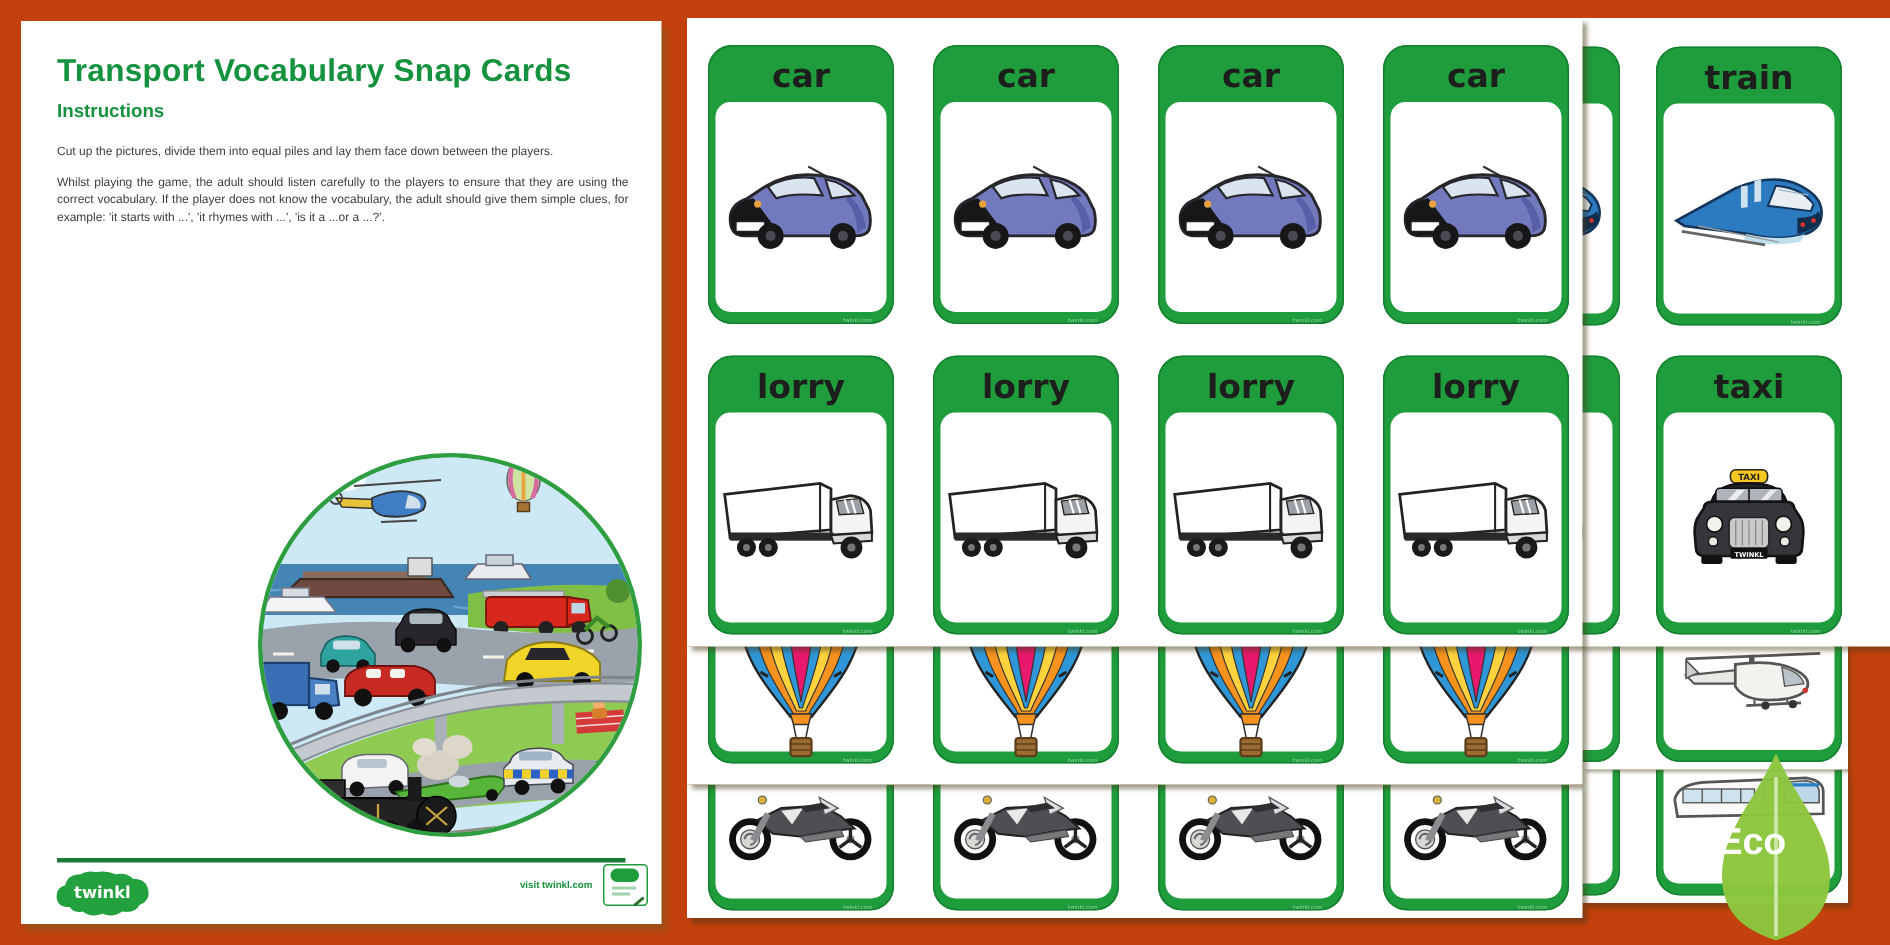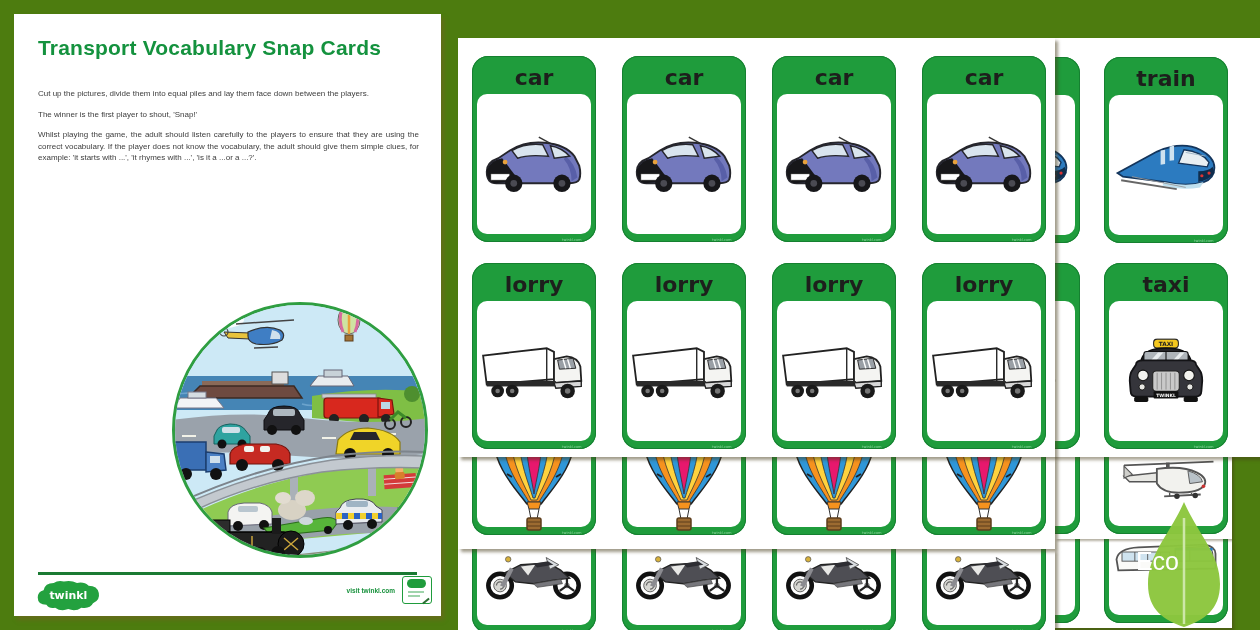--- a/index.html
+++ b/index.html
@@ -1,44 +1,44 @@
 <!DOCTYPE html>
 <html><head>
 <meta charset="utf-8">
 <style>
   html,body{margin:0;padding:0;}
-  .stage{position:relative;width:1260px;height:630px;background:#4d7c0f;overflow:hidden;
+  .stage{position:relative;width:1260px;height:630px;background:#c2410c;overflow:hidden;
          font-family:"DejaVu Sans",sans-serif;}
   
   .instr-page{position:absolute;left:14px;top:14px;width:427px;height:602px;background:#ffffff;
               box-shadow:3px 4px 4px rgba(120,95,35,.5);}
   .instr-inner{position:absolute;left:24px;top:0;width:381px;}
   .instr-title{margin-top:22px;font-family:"Liberation Sans",sans-serif;font-weight:bold;
                font-size:21px;color:#14923e;letter-spacing:.2px;}
   .instr-sub{margin-top:7px;font-family:"Liberation Sans",sans-serif;font-weight:bold;
              font-size:12.5px;color:#14923e;}
-  .instr-paras{margin-top:28px;}
+  .instr-paras{margin-top:14px;}
   .instr-paras p{margin:0 0 9px 0;font-family:"Liberation Sans",sans-serif;font-size:8px;
                  line-height:1.45;color:#3d3d3d;text-align:justify;}
   .scene-circle{position:absolute;left:158px;top:288px;width:256px;height:256px;border-radius:50%;
                 border:3px solid #2f9e41;overflow:hidden;background:#cde9f6;box-sizing:border-box;}
   .scene-circle svg{position:absolute;left:-3px;top:-3px;}
   .footer-line{position:absolute;left:24px;right:24px;top:558px;height:2.5px;background:#1b7a33;}
   .footer-logo{position:absolute;left:22px;top:566px;width:66px;height:32px;}
   .visit-text{position:absolute;right:46px;top:573px;font-family:"Liberation Sans",sans-serif;
               font-weight:bold;font-size:6.5px;color:#17913c;}
   .stamp{position:absolute;right:9px;top:562px;width:30px;height:28px;background:#fff;
          border:1.5px solid #1f9c3c;border-radius:3px;box-sizing:border-box;}
   .stamp .mini-cloud{position:absolute;left:4px;top:2px;width:19px;height:9px;background:#1f9c3c;
                      border-radius:5px;}
   .stamp .mini-line{position:absolute;left:5px;height:1.5px;background:#9fd4ab;}
   .stamp .pencil{position:absolute;right:1px;bottom:1px;width:8px;height:2px;background:#2c6e32;
                  transform:rotate(-40deg);}
   
-  .sheet{position:absolute;background:#fff;margin-top:26px;}
+  .sheet{position:absolute;background:#fff;}
   .sheet-a{left:458px;top:12px;width:597px;height:419px;z-index:6;box-shadow:3px 3px 3px rgba(70,60,25,.5);}
   .sheet-b{left:458px;top:431px;width:597px;height:92px;z-index:5;overflow:hidden;box-shadow:3px 3px 3px rgba(70,60,25,.5);}
   .sheet-d{left:458px;top:523px;width:597px;height:89px;z-index:4;overflow:hidden;box-shadow:3px 3px 3px rgba(70,60,25,.5);}
   .sheet-r1{left:1045px;top:12px;width:187px;height:419px;z-index:3;overflow:hidden;box-shadow:2px 3px 3px rgba(70,60,25,.45);padding-left:32px;}
   .sheet-r2{left:1055px;top:429px;width:177px;height:84px;z-index:2;overflow:hidden;box-shadow:2px 2px 2px rgba(70,60,25,.4);}
   .sheet-r3{left:1055px;top:513px;width:177px;height:89px;z-index:1;overflow:hidden;box-shadow:2px 3px 3px rgba(70,60,25,.45);}
   
   .snap-card{position:absolute;width:124px;height:186px;background:#1f9c3c;border-radius:16px;
              box-shadow:inset 0 0 0 1px #158030;}
   .card-label{position:absolute;top:4px;left:6px;right:6px;height:34px;text-align:center;
@@ -52,22 +52,22 @@
   .balloon-svg{position:absolute;left:50%;transform:translateX(-50%);top:33px;}
   .moto-svg{position:absolute;left:9px;top:106px;}
   .heli-svg{position:absolute;left:7px;top:110px;}
   .coach-svg{position:absolute;left:6px;top:104px;}
   
   .ink-badge{position:absolute;left:1007px;top:537px;width:206px;height:54px;z-index:10;
              background:rgba(106,164,58,.93);border-radius:7px;}
   .ink-badge-text{position:absolute;left:22px;top:0;height:54px;line-height:54px;color:#fff;
                   font-size:28px;font-family:"Liberation Sans",sans-serif;letter-spacing:.5px;}
   .eco-leaf{position:absolute;left:1146px;top:500px;width:76px;height:128px;z-index:11;}
-  .eco-text{position:absolute;left:1119px;top:547px;width:60px;z-index:12;text-align:right;
-            color:#fff;font-weight:normal;font-size:25px;font-family:"Liberation Sans",sans-serif;}
+  .eco-text{position:absolute;left:1145px;top:547px;width:60px;z-index:12;text-align:left;
+            color:#fff;font-weight:bold;font-size:25px;font-family:"Liberation Sans",sans-serif;}
   .hidden-defs{position:absolute;width:0;height:0;overflow:hidden;}
 </style>
 </head>
 <body>
 
 <div class="stage">
 
   <svg class="hidden-defs">
     <defs>
       <symbol id="sym-car" viewBox="0 0 110 64">
@@ -191,23 +191,23 @@
         <line x1="40" y1="12" x2="40" y2="22" stroke="#555" stroke-width="1"></line>
         <line x1="54" y1="12" x2="54" y2="22" stroke="#555" stroke-width="1"></line>
         <line x1="70" y1="9" x2="111" y2="9" stroke="#2a7fc2" stroke-width="2.5"></line>
       </symbol>
     </defs>
   </svg>
 
   <div class="instr-page">
     <div class="instr-inner">
       <div class="instr-title">Transport Vocabulary Snap Cards</div>
+      <div class="instr-sub">Instructions</div>
       <div class="instr-paras">
         <p>Cut up the pictures, divide them into equal piles and lay them face down between the players.</p>
-        <p>The winner is the first player to shout, 'Snap!'</p>
         <p>Whilst playing the game, the adult should listen carefully to the players to ensure that they are using the correct vocabulary. If the player does not know the vocabulary, the adult should give them simple clues, for example: 'it starts with ...', 'it rhymes with ...', 'is it a ...or a ...?'.</p>
       </div>
     </div>
 
     <div class="scene-circle">
       <svg width="256" height="256" viewBox="0 0 256 256">
         <rect x="0" y="0" width="256" height="102" fill="#cde9f6"></rect>
         <ellipse cx="52" cy="18" rx="20" ry="8" fill="#fff" opacity=".9"></ellipse>
         <ellipse cx="210" cy="16" rx="16" ry="7" fill="#fff" opacity=".9"></ellipse>
 

